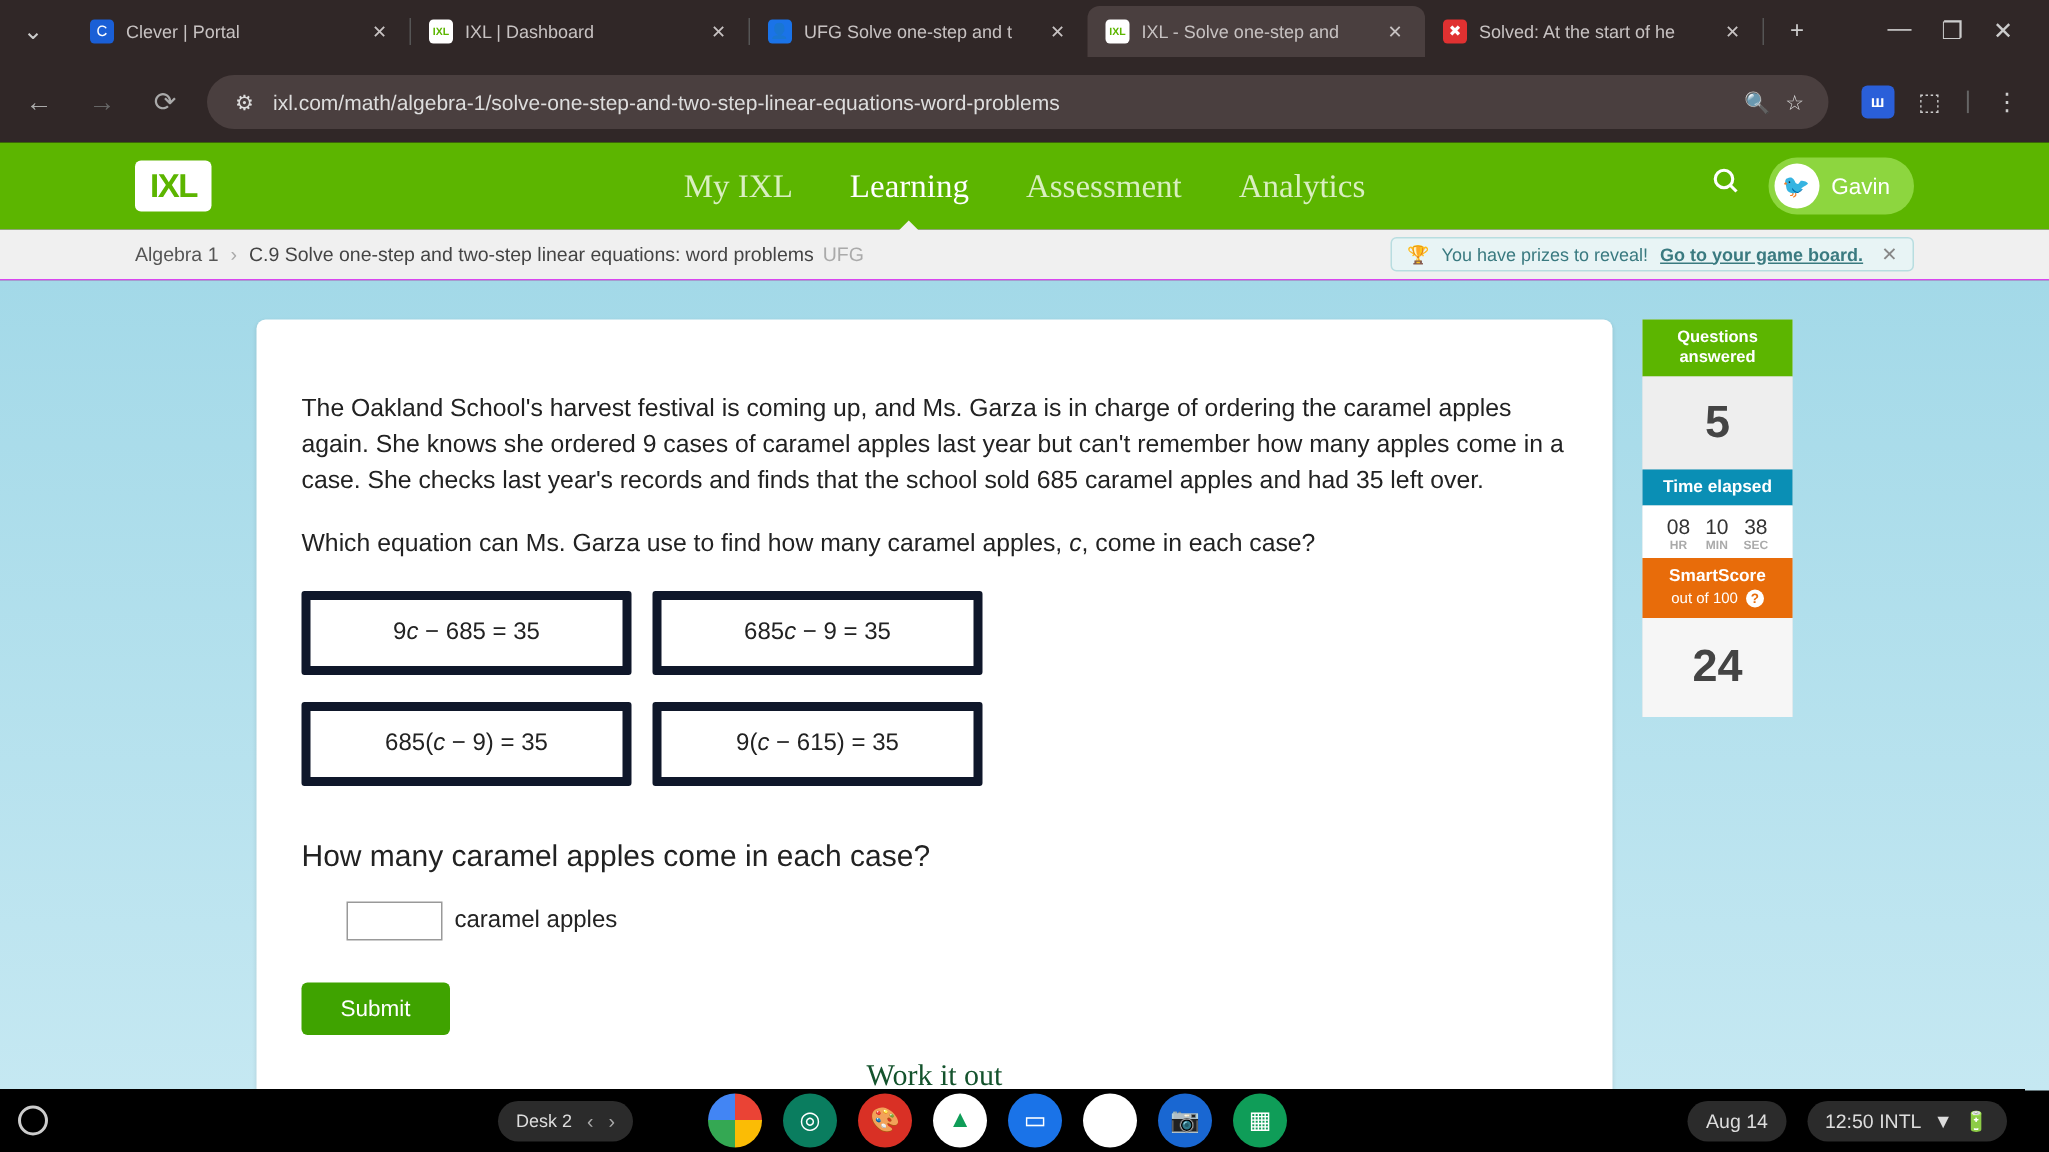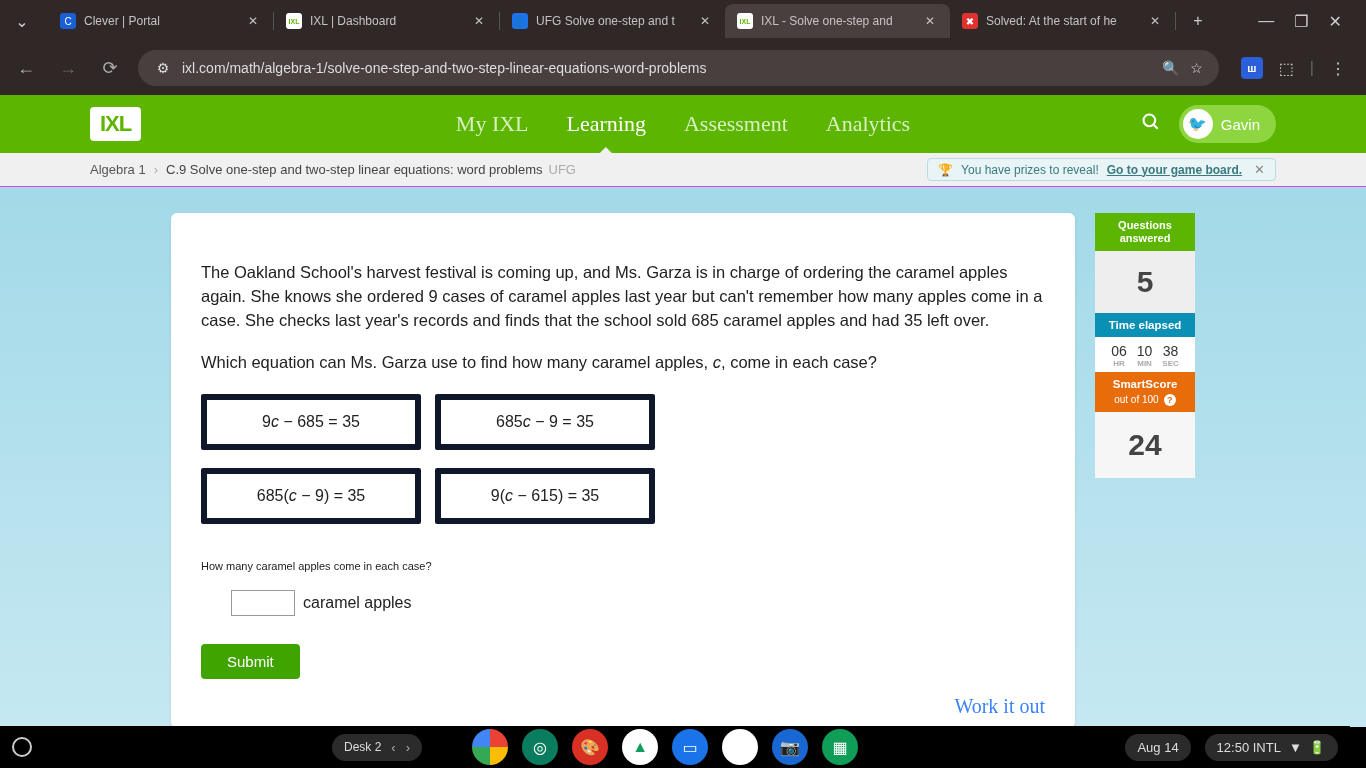--- a/index.html
+++ b/index.html
@@ -52,26 +52,26 @@
 
 .content-bg { background: linear-gradient(180deg, #a3d9e8 0%, #c5e8f2 100%); height: 540px; padding-top: 26px; overflow: hidden; }
 .content-wrap { display: flex; gap: 20px; width: 1024px; margin: 0 auto; }
 .main-card { background: #fff; border-radius: 6px; flex: 1; padding: 48px 30px 10px 30px; box-shadow: 0 1px 3px rgba(0,0,0,.1); }
 .problem-text { font-size: 16.5px; line-height: 1.45; color: #222; margin-bottom: 20px; }
 .problem-q { font-size: 16.5px; color: #222; margin-bottom: 22px; }
 .problem-q .ital { font-style: italic; }
 .options { display: grid; grid-template-columns: 220px 220px; gap: 18px 14px; margin-bottom: 36px; }
 .option-btn { border: 6px solid #0f172a; background: #fff; height: 56px; display: flex; align-items: center; justify-content: center; font-size: 16px; color: #222; cursor: pointer; border-radius: 2px; }
 .option-btn .ital { font-style: italic; }
-.sub-q { font-size: 11px; color: #222; margin-bottom: 18px; }
+.sub-q { font-size: 20px; color: #222; margin-bottom: 18px; }
 .answer-row { display: flex; align-items: center; gap: 8px; margin-bottom: 28px; margin-left: 30px; }
 .answer-input { width: 64px; height: 26px; border: 1px solid #999; }
 .answer-label { font-size: 16px; color: #222; }
 .submit-btn { background: #3fa300; color: #fff; border: none; padding: 9px 26px; font-size: 15px; border-radius: 4px; cursor: pointer; }
-.work-it { text-align: right; color: #3b82f6; font-size: 20px; margin-top: 16px; font-family: Georgia, serif; }
+.work-it { text-align: center; color: #14532d; font-size: 20px; margin-top: 16px; font-family: Georgia, serif; }
 
 
 .stats-col { width: 100px; display: flex; flex-direction: column; gap: 0; position: relative; }
 .stat-box { background: #ddd; text-align: center; }
 .stat-header { background: #5cb500; color: #fff; font-size: 11px; font-weight: bold; padding: 6px 4px; line-height: 1.2; }
 .stat-body { background: #eee; padding: 14px 0; font-size: 30px; font-weight: bold; color: #444; }
 .time-header { background: #0a8fb5; color: #fff; font-size: 11.5px; font-weight: bold; padding: 6px 4px; }
 .time-body { background: #fff; padding: 6px 0 4px; display: flex; justify-content: center; gap: 10px; }
 .time-seg { text-align: center; }
 .time-val { font-size: 14px; color: #333; }
@@ -219,21 +219,21 @@
     </div>
     <div class="stats-col">
       <div class="stat-box">
         <div class="stat-header">Questions answered</div>
         <div class="stat-body">5</div>
       </div>
       <div class="stat-box">
         <div class="time-header">Time elapsed</div>
         <div class="time-body">
           <div class="time-seg">
-              <div class="time-val">06</div>
+              <div class="time-val">08</div>
               <div class="time-lbl">HR</div>
             </div>
           <div class="time-seg">
               <div class="time-val">10</div>
               <div class="time-lbl">MIN</div>
             </div>
           <div class="time-seg">
               <div class="time-val">38</div>
               <div class="time-lbl">SEC</div>
             </div>

